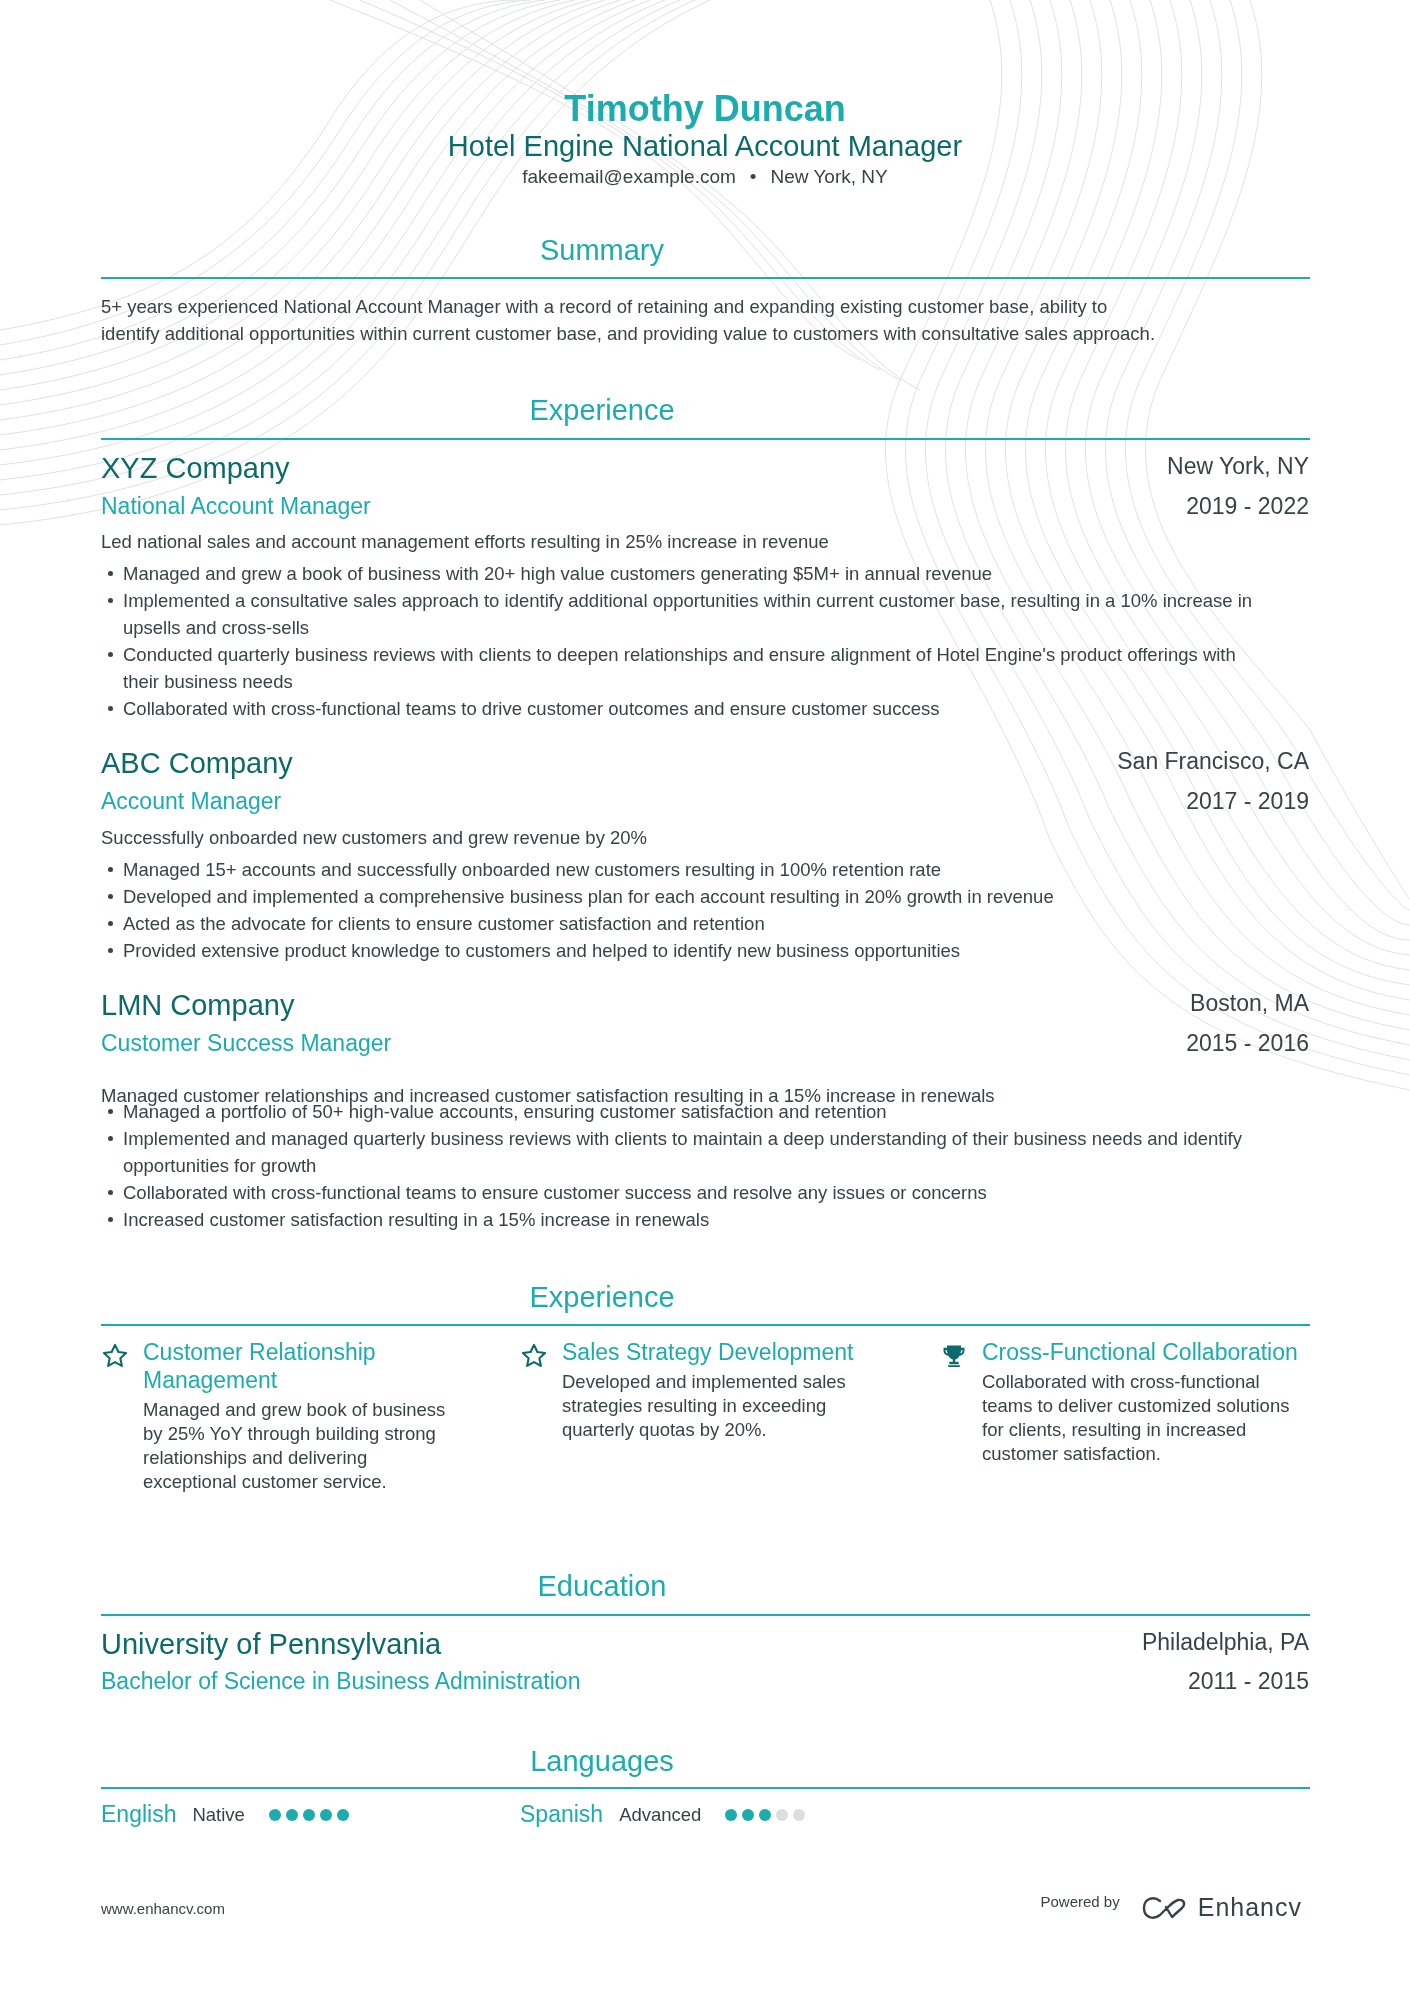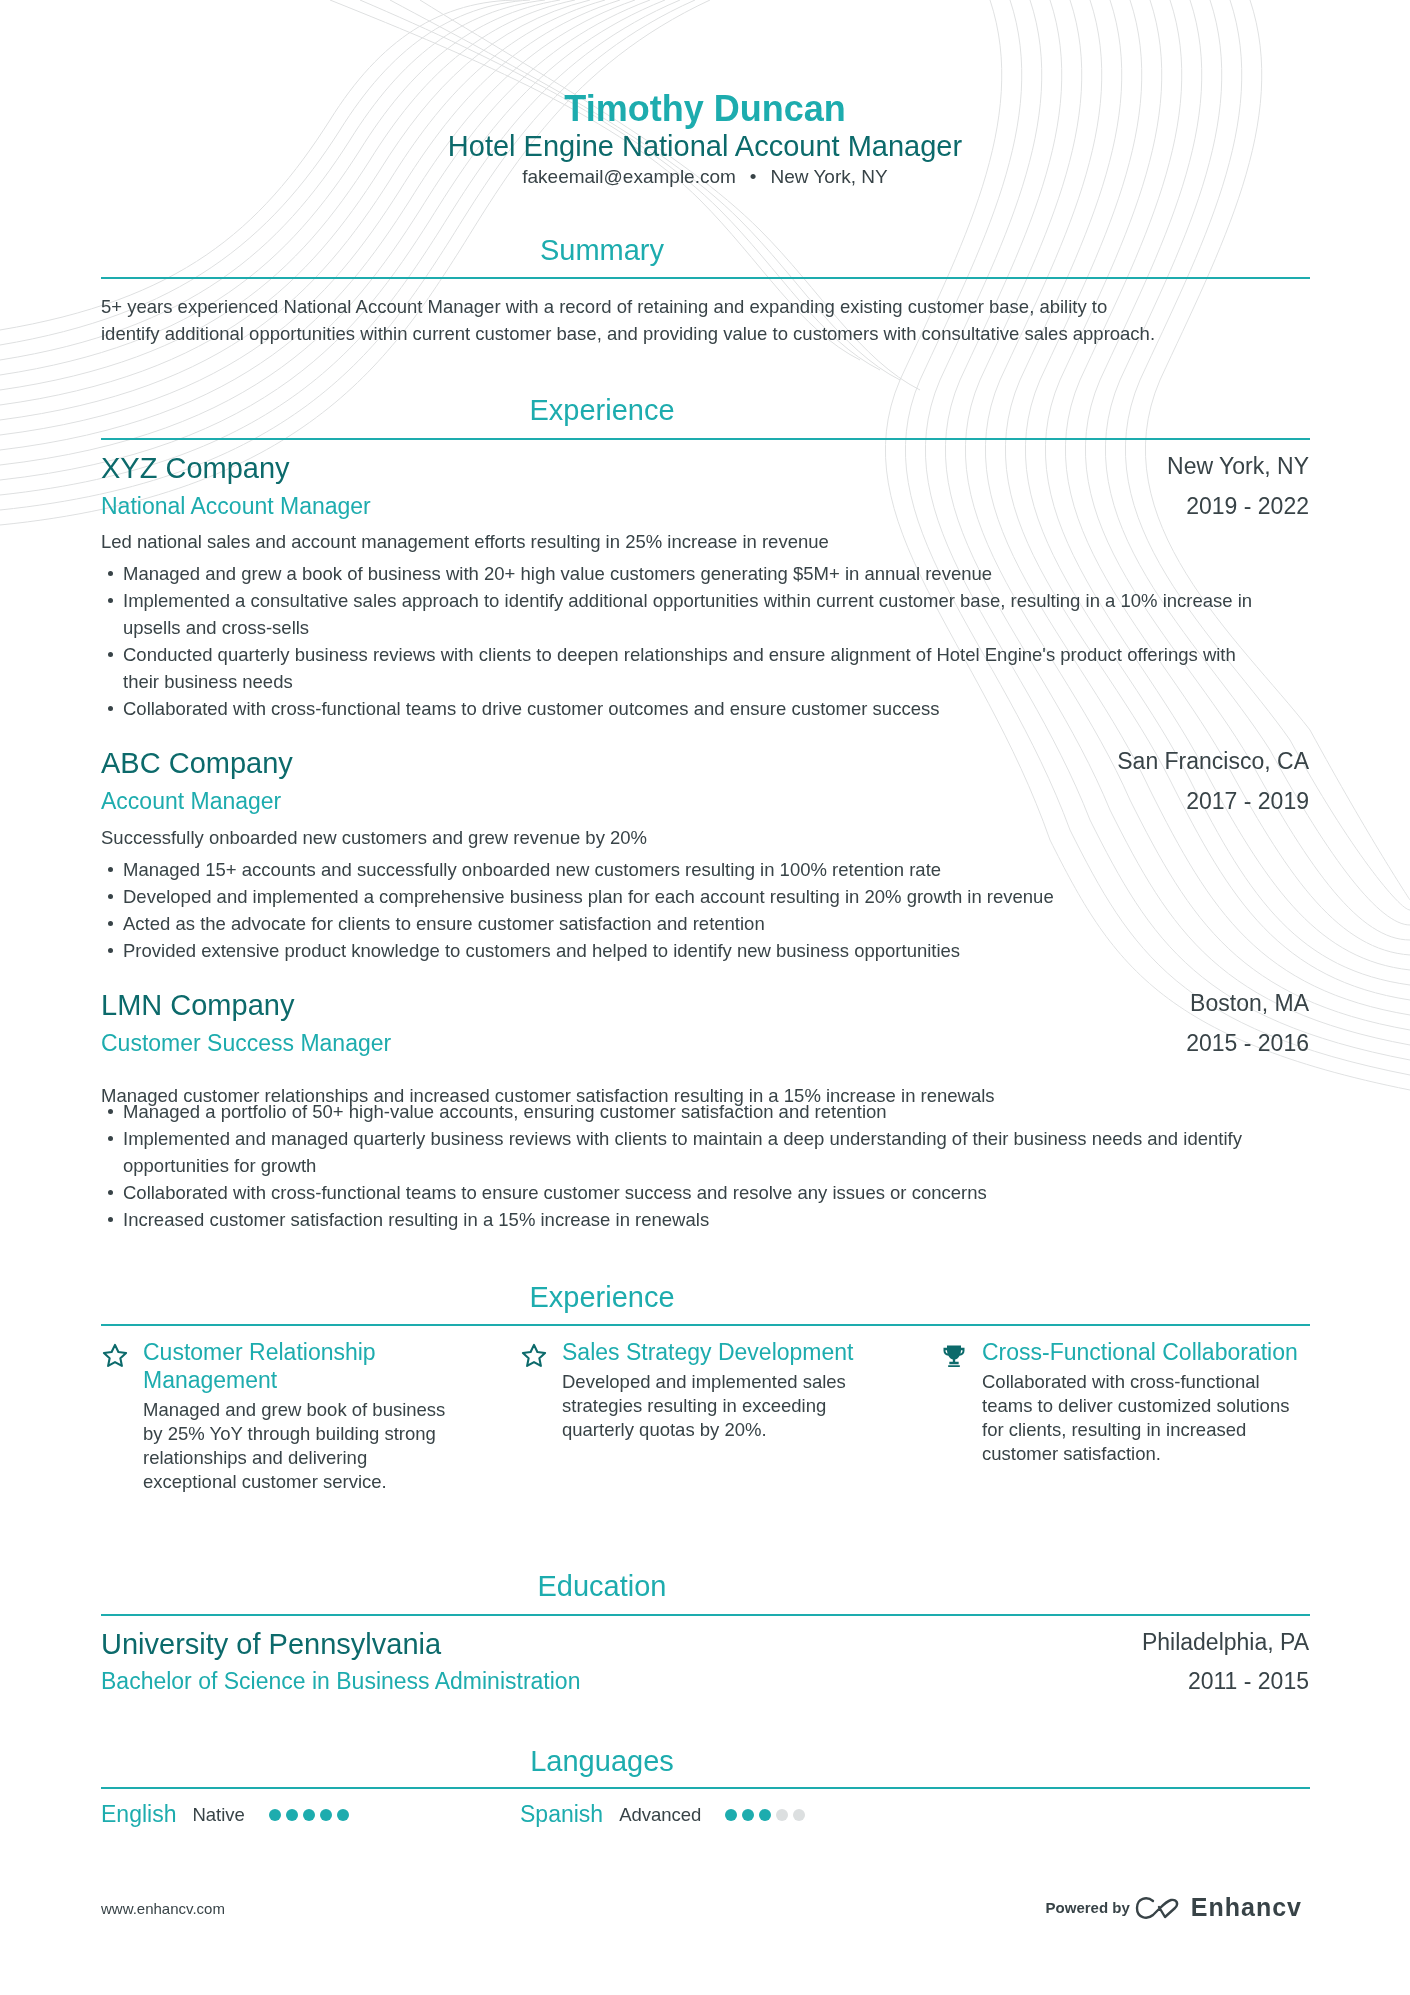--- a/index.html
+++ b/index.html
@@ -25,21 +25,21 @@
   .strength { width:370px; }
   .strength .icon { position:absolute; left:0; top:4px; width:28px; height:28px; }
   .strength .st-title { margin-left:42px; font-size:23px; line-height:28px; color:#1dacae; }
   .strength .st-desc { margin-left:42px; margin-top:4px; font-size:18.5px; line-height:24px; color:#384347; }
   .lang-name { font-size:23px; color:#1dacae; }
   .lang-level { font-size:18.5px; color:#384347; }
   .dots { display:inline-flex; gap:5px; }
   .dot { width:12px; height:12px; border-radius:50%; background:#1dacae; display:inline-block; }
   .dot.off { background:#dcdfe0; }
   .footer-left { left:101px; top:1900px; font-size:15px; color:#384347; }
-  .footer-right { right:108px; top:1893px; display:flex; align-items:center; gap:3px;font-weight:bold; }
+  .footer-right { right:108px; top:1893px; display:flex; align-items:flex-start; gap:20px; }
   .powered { font-size:15px; color:#384347; }
   .brand { font-size:25px; color:#384347; letter-spacing:1px; }
 </style>
 </head>
 <body>
 
 <svg class="bg" viewBox="0 0 1410 1995" xmlns="http://www.w3.org/2000/svg">
   <g fill="none" stroke="#d6d8d9" stroke-width="1" opacity="0.8">
     <path d="M0,330 C180,300 260,230 330,120 C380,40 440,0 520,0"></path>
     <path d="M0,345 C180,315 270,240 340,130 C390,50 450,5 530,0"></path>

